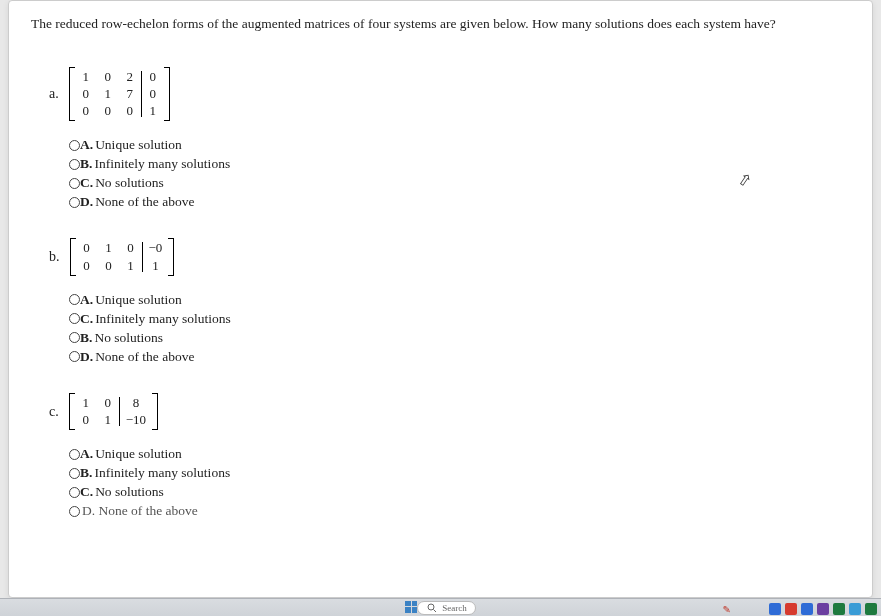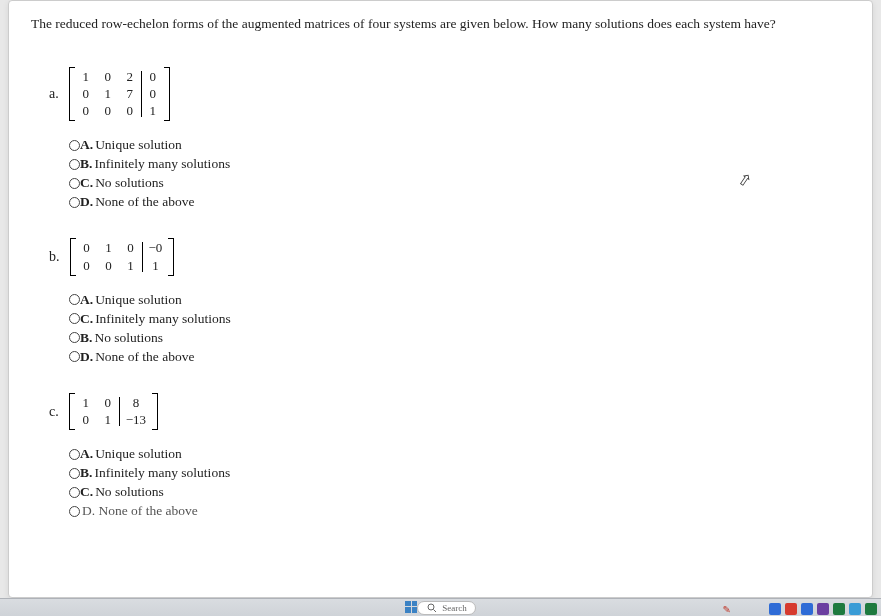--- a/index.html
+++ b/index.html
@@ -233,21 +233,21 @@
         <span class="mcols">
           <span class="mgrid" style="grid-template-columns:repeat(2,auto);">
             <span>1</span>
               <span>0</span>
             <span>0</span>
               <span>1</span>
           </span>
           <span class="aug-sep"></span>
           <span class="mgrid" style="grid-template-columns:auto;">
             <span>8</span>
-            <span>−13</span>
+            <span>−10</span>
           </span>
         </span>
         <span class="bracket right"></span>
       </span>
     </div>
     <div class="options">
       <div class="option">
           <span class="radio"></span>
           <span><span class="opt-letter">A.</span><span>Unique solution</span></span>
         </div>

